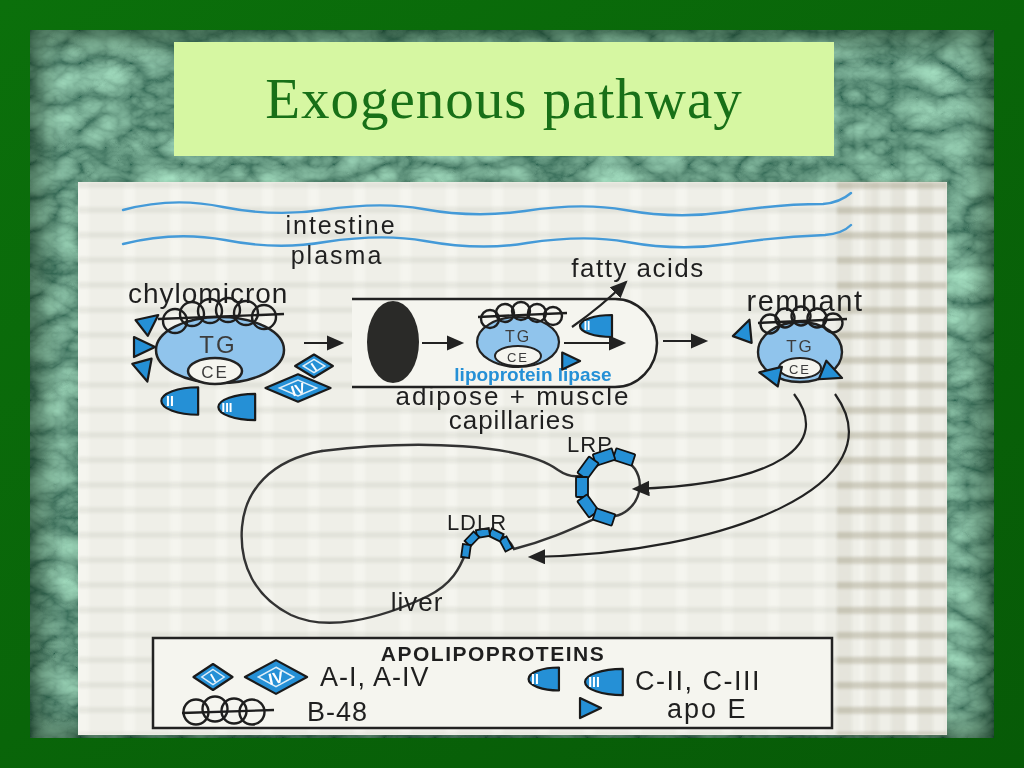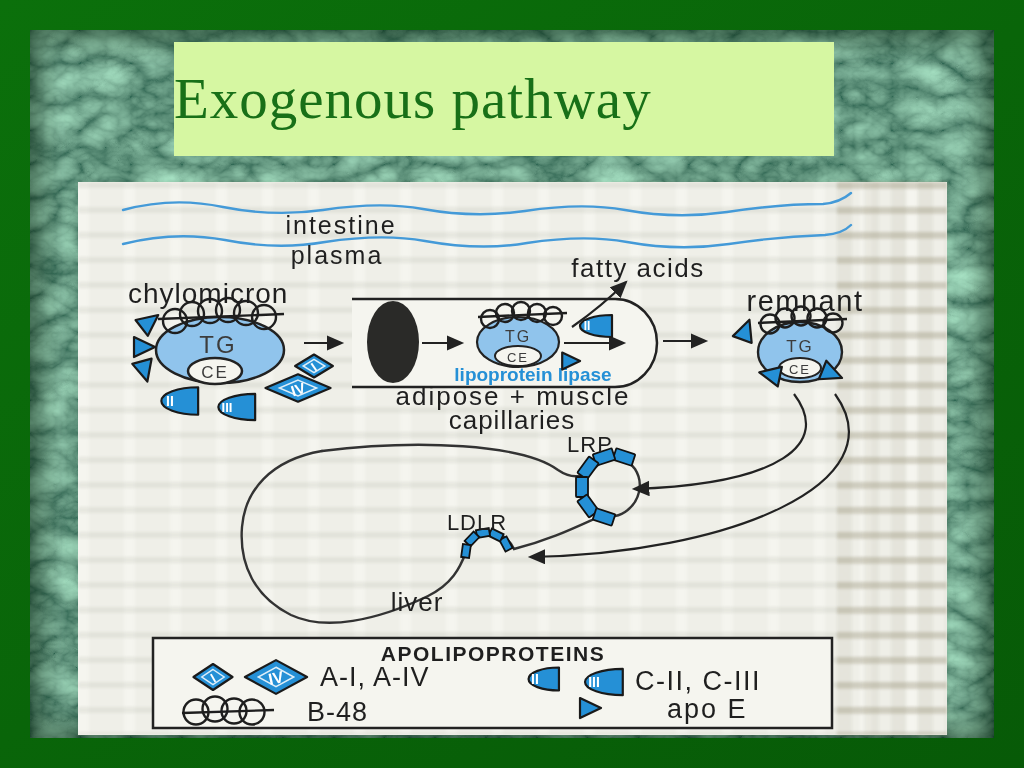--- a/index.html
+++ b/index.html
@@ -18,21 +18,21 @@
     position:relative;width:1024px;height:768px;overflow:hidden;
     background:linear-gradient(145deg,#0b700b,#075a07);
     font-family:"Liberation Sans",sans-serif;
   }
   .marble{position:absolute;left:30px;top:30px;right:30px;bottom:30px;background:var(--marble-green);}
   .marble svg{display:block;width:100%;height:100%;}
   .marble-shade{position:absolute;left:30px;top:30px;right:30px;bottom:30px;
     box-shadow:inset 0 0 26px 10px rgba(0,28,6,.55);pointer-events:none;}
   .title-box{
     position:absolute;left:174px;top:42px;width:660px;height:114px;
-    background:var(--title-bg);text-align:left;line-height:114px;
+    background:var(--title-bg);text-align:center;line-height:114px;
     font-family:"Liberation Serif",serif;font-size:57px;color:var(--title-text);
     letter-spacing:1px;
   }
   .panel{position:absolute;left:78px;top:182px;width:869px;height:553px;background:var(--panel-bg);}
   .bleed{position:absolute;inset:0;
     background:
       repeating-linear-gradient(180deg, rgba(130,135,115,.12) 0 6px, transparent 6px 25px),
       repeating-linear-gradient(90deg, transparent 0 11px, rgba(130,135,115,.05) 11px 46px);
     filter:blur(1.6px);}
   .bleed-right{position:absolute;top:0;bottom:0;right:0;width:110px;

